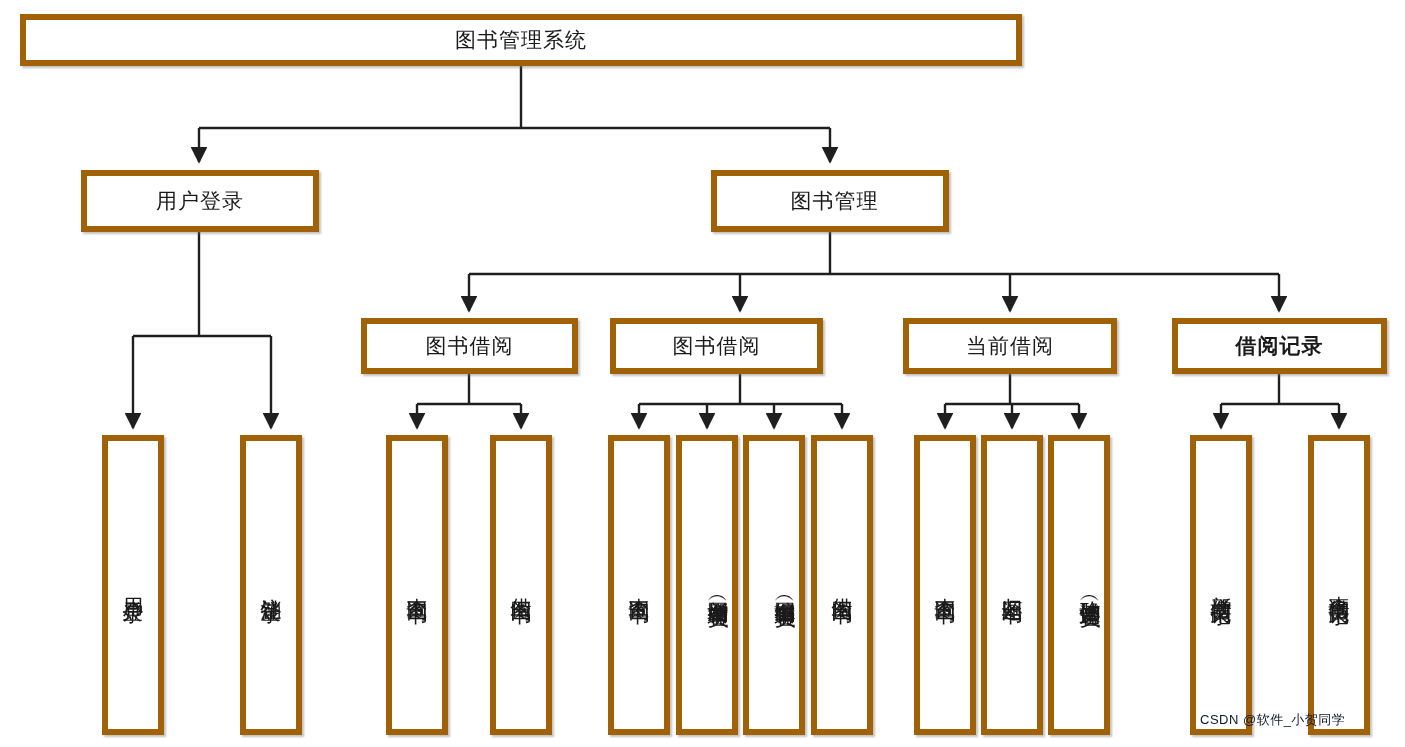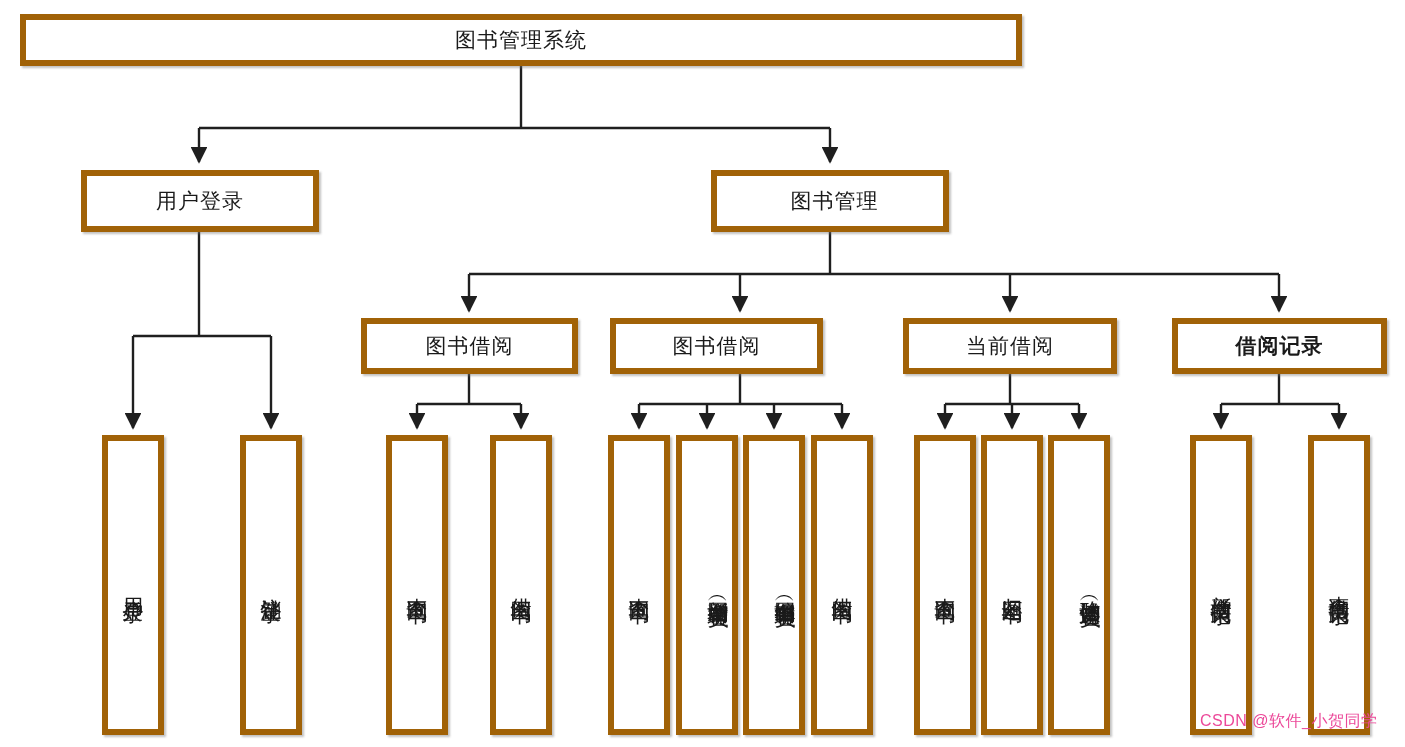--- a/index.html
+++ b/index.html
@@ -53,22 +53,22 @@
     letter-spacing: 1px;
   }
   .node.vert.mid {
     align-items: center;
     padding-top: 0;
   }
   .watermark {
     position: absolute;
     left: 1192px;
     top: 711px;
-    font-size: 16px;
-    color: #ec4899;
+    font-size: 13px;
+    color: #0f172a;
     letter-spacing: 0.5px;
     white-space: nowrap;
     padding-left: 8px;
   }
 </style>
 </head>
 <body>
 
 <div id="canvas">
 

